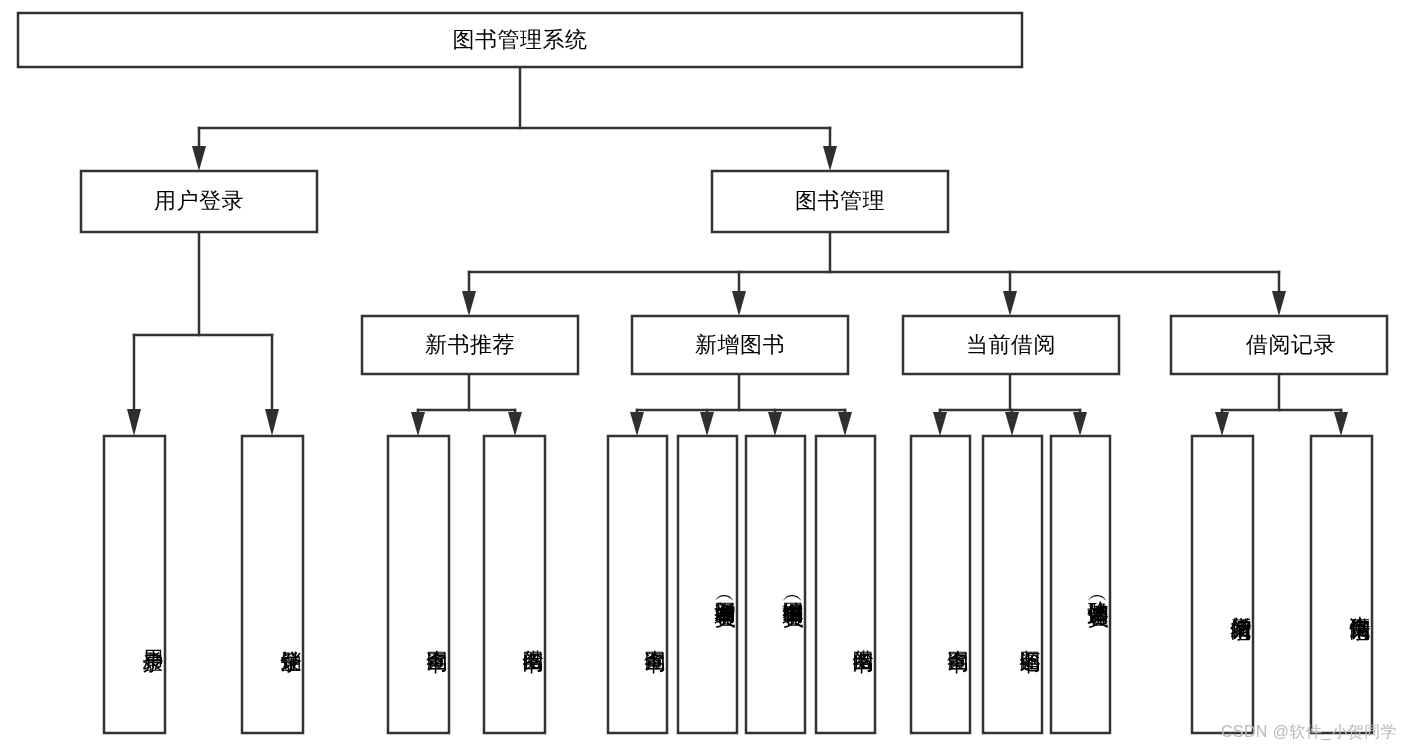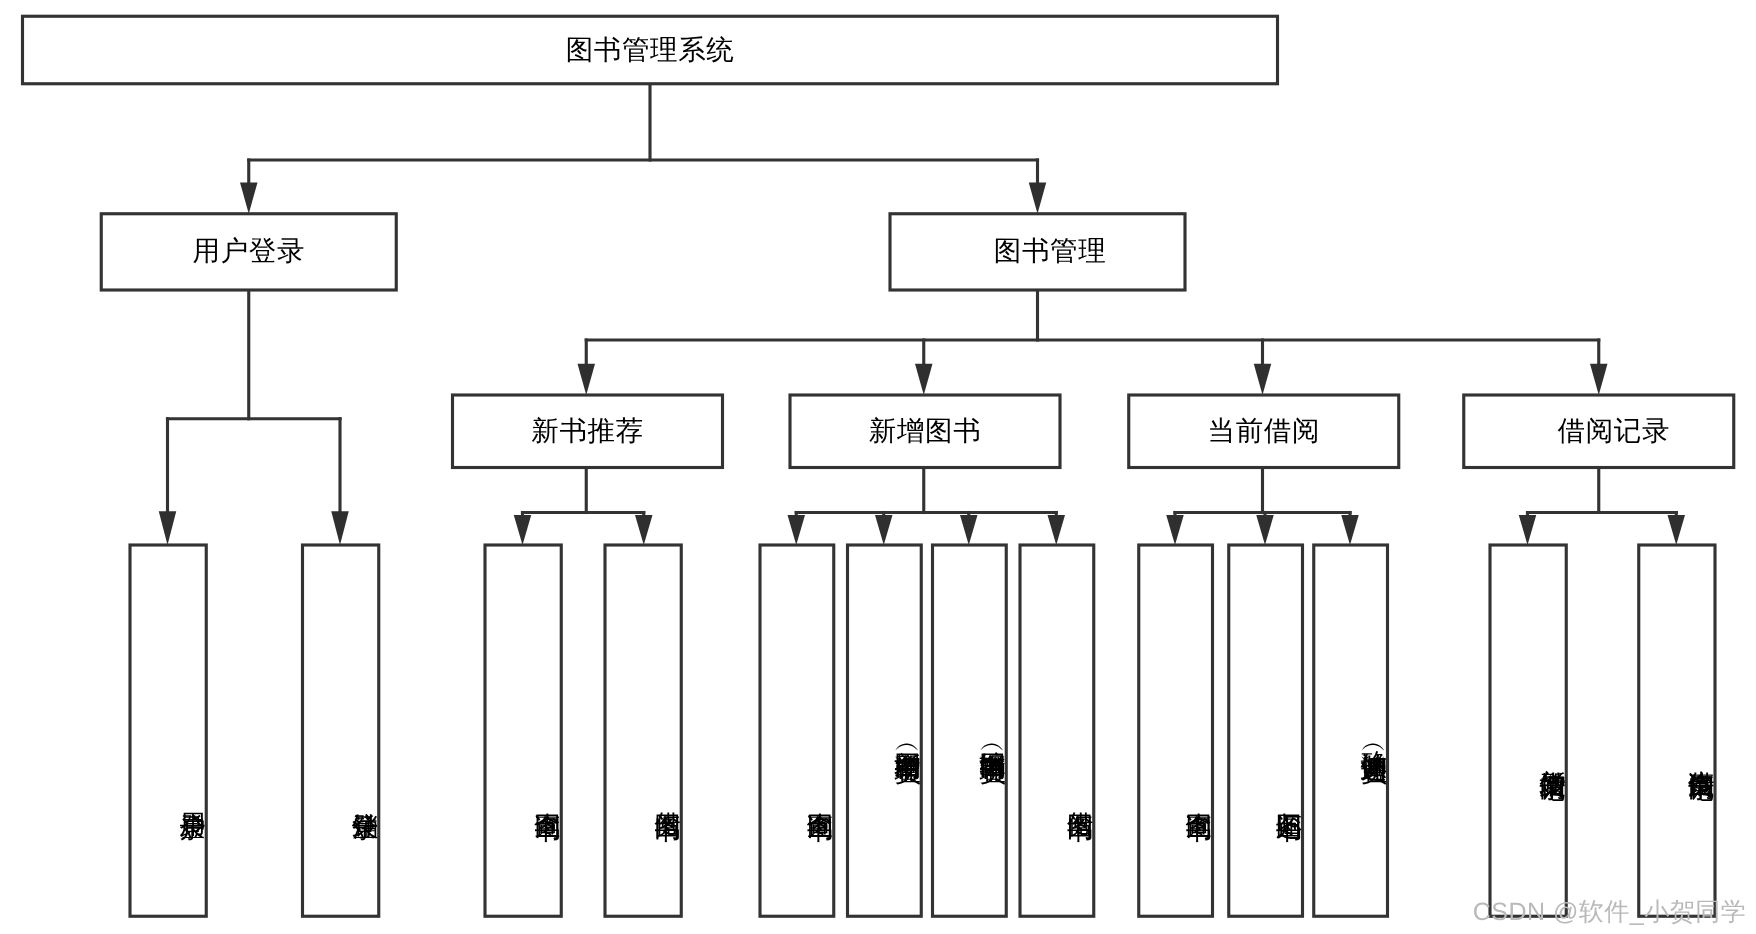--- a/index.html
+++ b/index.html
@@ -62,21 +62,21 @@
     letter-spacing: 1px;
     align-items: flex-start;
     justify-content: center;
     padding-top: 4px;
     white-space: nowrap;
   }
   .watermark {
     position: absolute;
     right: 8px;
     bottom: 4px;
-    font-size: 20px;
+    font-size: 16px;
     color: #b9b9b9;
     font-family: "Liberation Sans", "DejaVu Sans", sans-serif;
     letter-spacing: 0.4px;
     white-space: nowrap;
   }
 </style>
 </head>
 <body>
 
 <div id="diagram-root">

